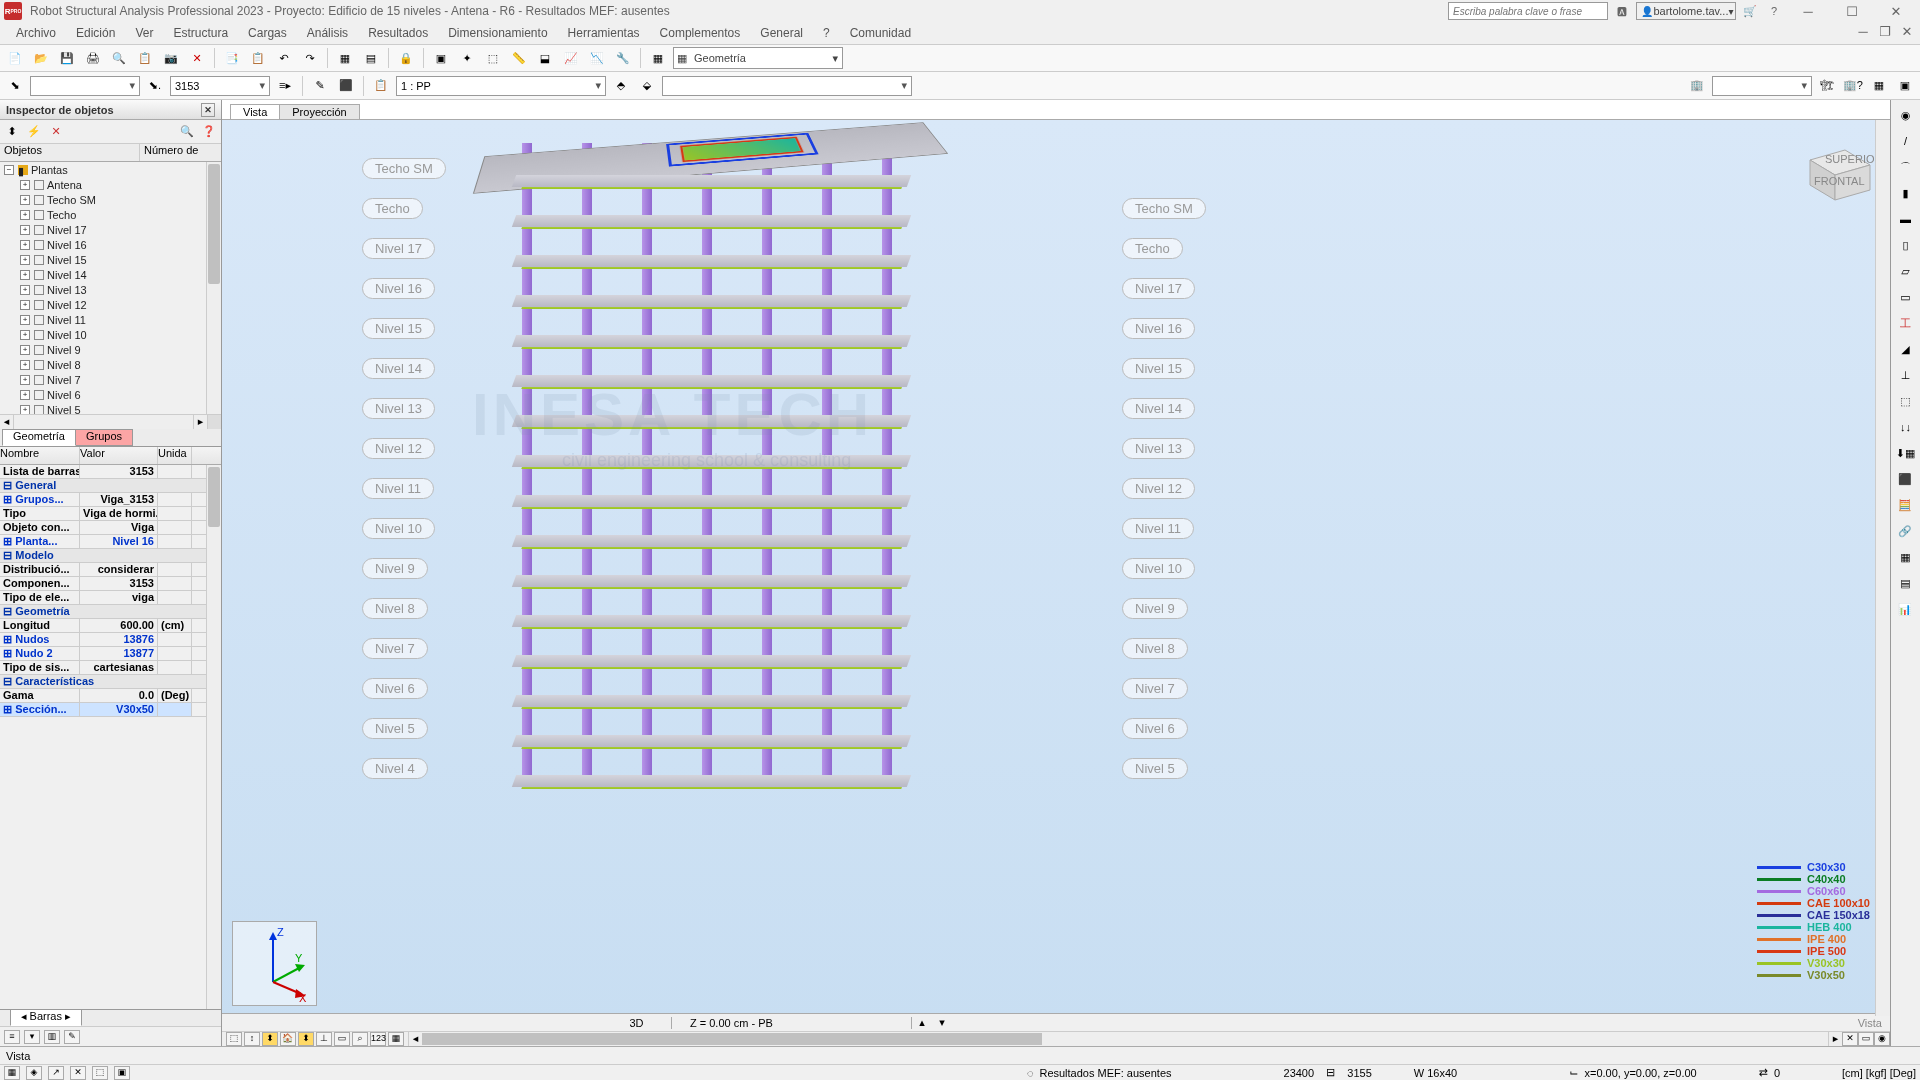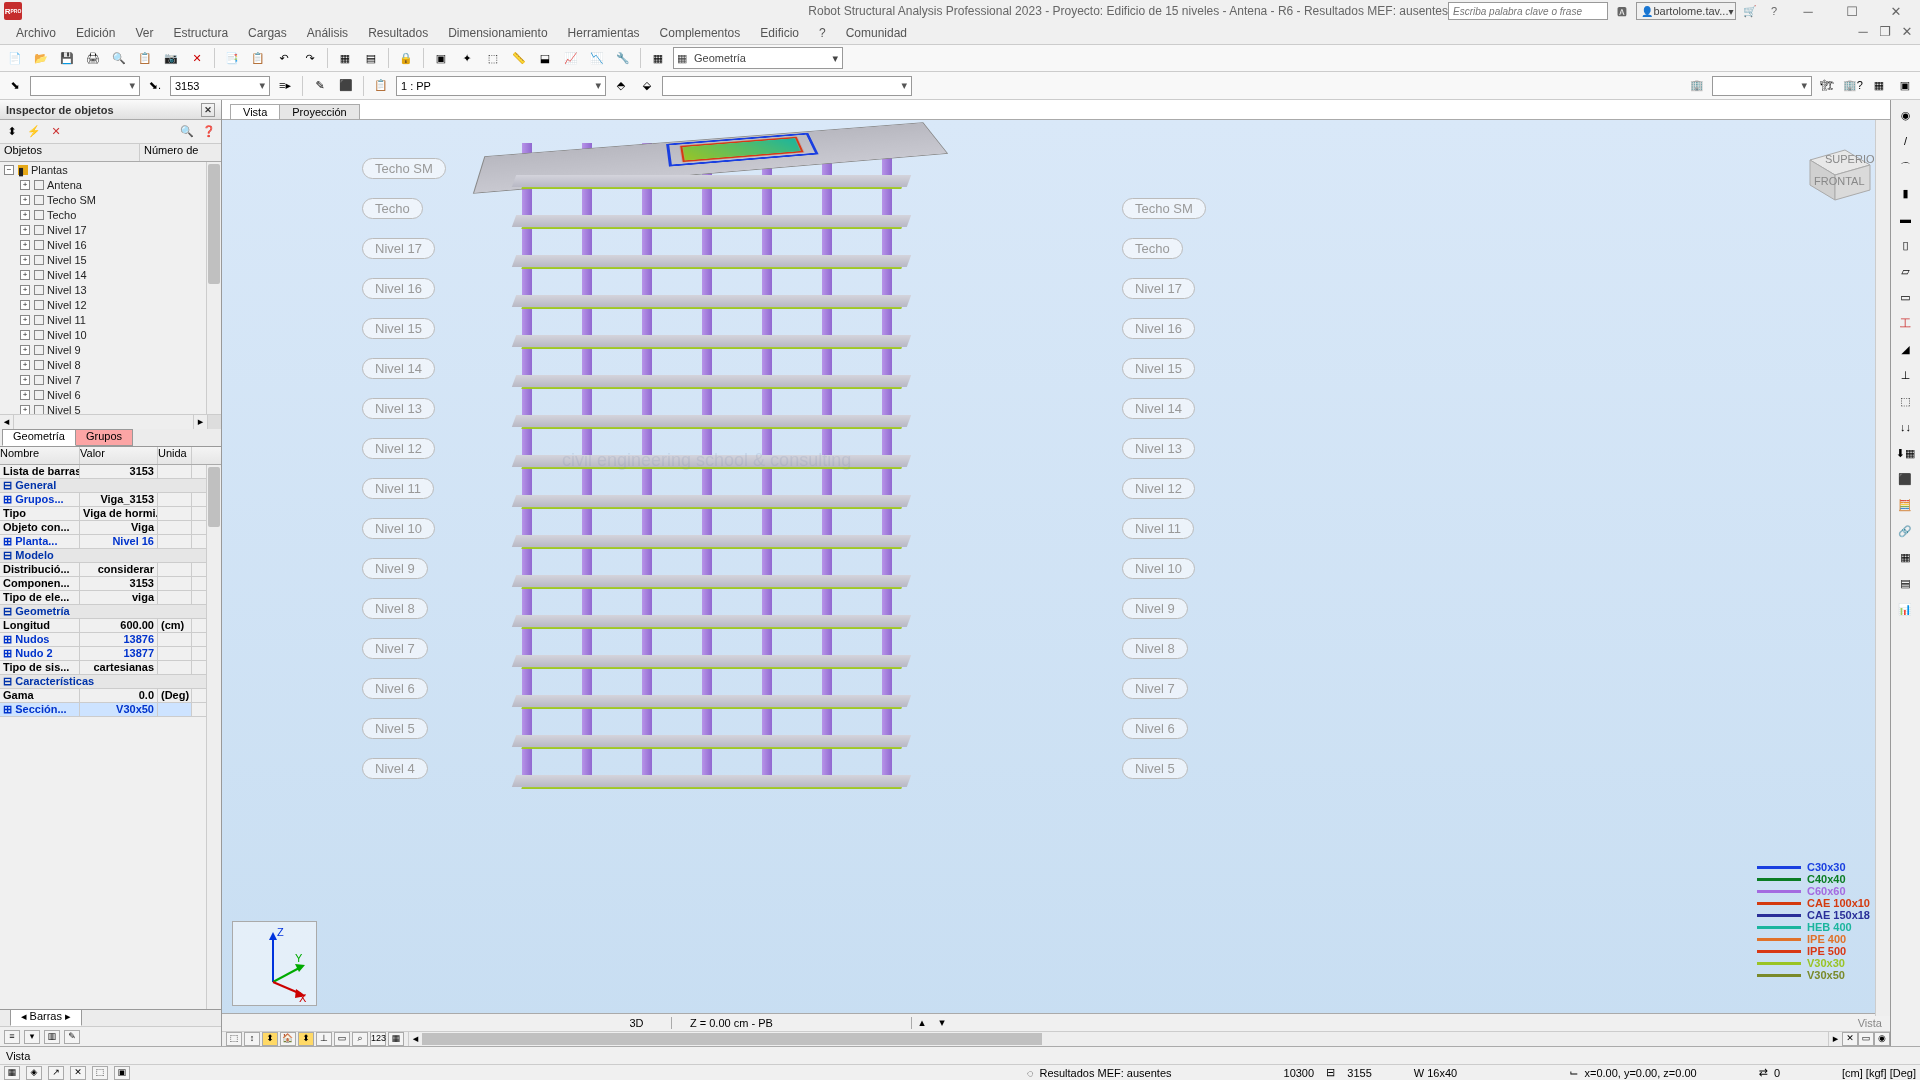--- a/index.html
+++ b/index.html
@@ -1,20 +1,20 @@
 <!DOCTYPE html>
 <html><head>
   <meta charset="utf-8">
   <style>
     * { margin: 0; padding: 0; box-sizing: border-box; font-family: "Segoe UI", Arial, sans-serif; font-size: 11px; }
     body { width: 1920px; height: 1080px; overflow: hidden; background: #f0f0f0; }
     
     .titlebar { height: 22px; background: #f0f0f0; display: flex; align-items: center; padding: 0 4px; }
     .app-logo { width: 18px; height: 18px; background: #c52d2d; color: #fff; font-size: 8px; font-weight: bold; display: flex; align-items: center; justify-content: center; margin-right: 8px; border-radius: 2px; }
-    .title-text { flex: 1; text-align: right; color: #666; font-size: 12px; }
+    .title-text { flex: 1; text-align: left; color: #666; font-size: 12px; }
     .title-right { display: flex; align-items: center; gap: 4px; }
     .search-box { width: 160px; height: 18px; border: 1px solid #999; padding: 0 4px; font-style: italic; color: #888; font-size: 10px; }
     .title-btn { width: 20px; height: 18px; display: flex; align-items: center; justify-content: center; color: #666; }
     .user-btn { width: 100px; height: 18px; border: 1px solid #999; display: flex; align-items: center; padding: 0 4px; font-size: 10px; color: #444; }
     .win-btn { width: 40px; height: 20px; display: flex; align-items: center; justify-content: center; color: #666; font-size: 13px; }
     
     .menubar { height: 22px; background: #f0f0f0; display: flex; align-items: center; padding: 0 6px; position: relative; }
     .menu-item { padding: 2px 10px; color: #555; font-size: 12px; }
     .doc-ctrl { position: absolute; right: 4px; top: 2px; display: flex; gap: 4px; }
     
@@ -124,21 +124,21 @@
   <div class="menu-item">Archivo</div>
     <div class="menu-item">Edición</div>
     <div class="menu-item">Ver</div>
     <div class="menu-item">Estructura</div>
     <div class="menu-item">Cargas</div>
     <div class="menu-item">Análisis</div>
     <div class="menu-item">Resultados</div>
     <div class="menu-item">Dimensionamiento</div>
     <div class="menu-item">Herramientas</div>
     <div class="menu-item">Complementos</div>
-    <div class="menu-item">Edificio</div>
+    <div class="menu-item">General</div>
     <div class="menu-item">?</div>
     <div class="menu-item">Comunidad</div>
     <div class="doc-ctrl">
     <span class="win-btn" style="width:18px;height:14px">─</span>
     <span class="win-btn" style="width:18px;height:14px">❐</span>
     <span class="win-btn" style="width:18px;height:14px">✕</span>
   </div>
 </div>
 
 <div class="toolbar1">
@@ -418,20 +418,21 @@
           <div class="floor-slab" style="top: 540px;"></div>
           <div style="position: absolute; left: -8px; width: 395px; height: 12px; top: 530px; background: linear-gradient(rgb(212, 212, 220), rgb(184, 184, 196)); transform: skew(-20deg);"></div>
           <div class="floor-slab" style="top: 580px;"></div>
           <div style="position: absolute; left: -8px; width: 395px; height: 12px; top: 570px; background: linear-gradient(rgb(212, 212, 220), rgb(184, 184, 196)); transform: skew(-20deg);"></div>
           <div class="floor-slab" style="top: 620px;"></div>
           <div style="position: absolute; left: -8px; width: 395px; height: 12px; top: 610px; background: linear-gradient(rgb(212, 212, 220), rgb(184, 184, 196)); transform: skew(-20deg);"></div>
           <div class="floor-slab" style="top: 660px;"></div>
           <div style="position: absolute; left: -8px; width: 395px; height: 12px; top: 650px; background: linear-gradient(rgb(212, 212, 220), rgb(184, 184, 196)); transform: skew(-20deg);"></div>
         </div>
 
+      <div class="watermark">INESA TECH</div>
       <div class="watermark2">civil engineering school &amp; consulting</div>
 
       <div id="levels-left">
           <div class="level-label" style="left: 140px; top: 38px;">Techo SM</div>
           <div class="level-label" style="left: 140px; top: 78px;">Techo</div>
           <div class="level-label" style="left: 140px; top: 118px;">Nivel 17</div>
           <div class="level-label" style="left: 140px; top: 158px;">Nivel 16</div>
           <div class="level-label" style="left: 140px; top: 198px;">Nivel 15</div>
           <div class="level-label" style="left: 140px; top: 238px;">Nivel 14</div>
           <div class="level-label" style="left: 140px; top: 278px;">Nivel 13</div>
@@ -595,21 +596,21 @@
   <span class="mini-btn">▦</span>
   <span class="mini-btn">◈</span>
   <span class="mini-btn">↗</span>
   <span class="mini-btn">✕</span>
   <span class="mini-btn">⬚</span>
   <span class="mini-btn">▣</span>
   <div style="flex:1"></div>
   <span>◌</span>
   <span>Resultados MEF: ausentes</span>
   <div style="width:100px"></div>
-  <span>10300</span>
+  <span>23400</span>
   <span style="margin:0 6px">⊟</span>
   <span>3155</span>
   <div style="width:30px"></div>
   <span>W 16x40</span>
   <div style="width:100px"></div>
   <span>⌙</span>
   <span>x=0.00, y=0.00, z=0.00</span>
   <div style="width:50px"></div>
   <span>⇄</span>
   <span>0</span>

